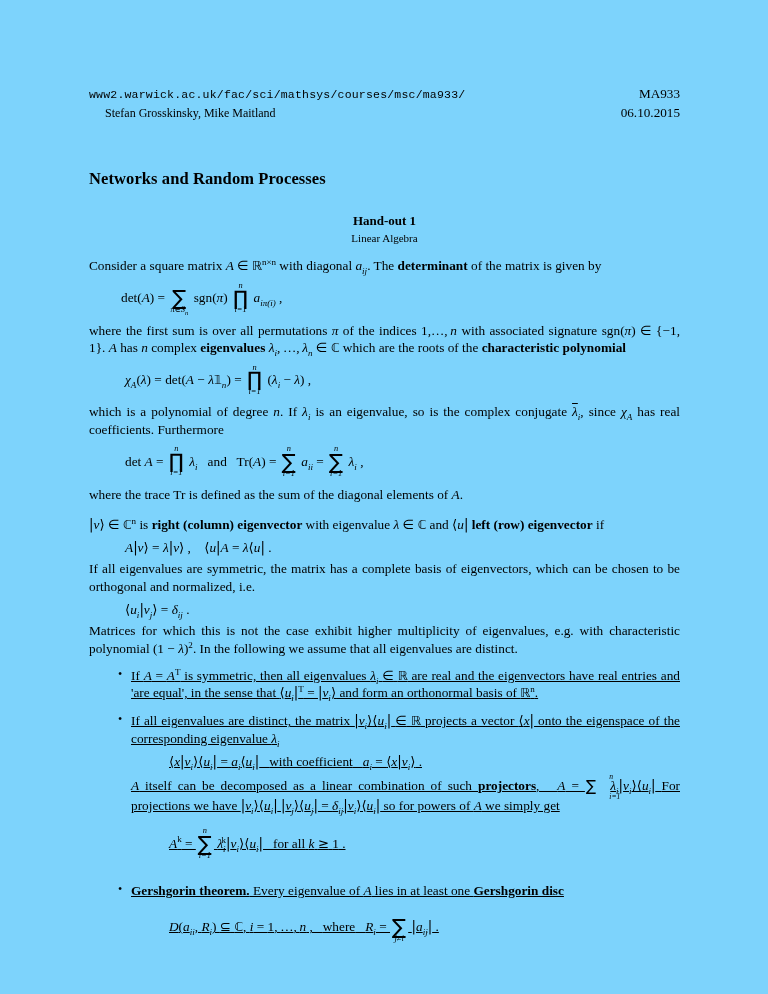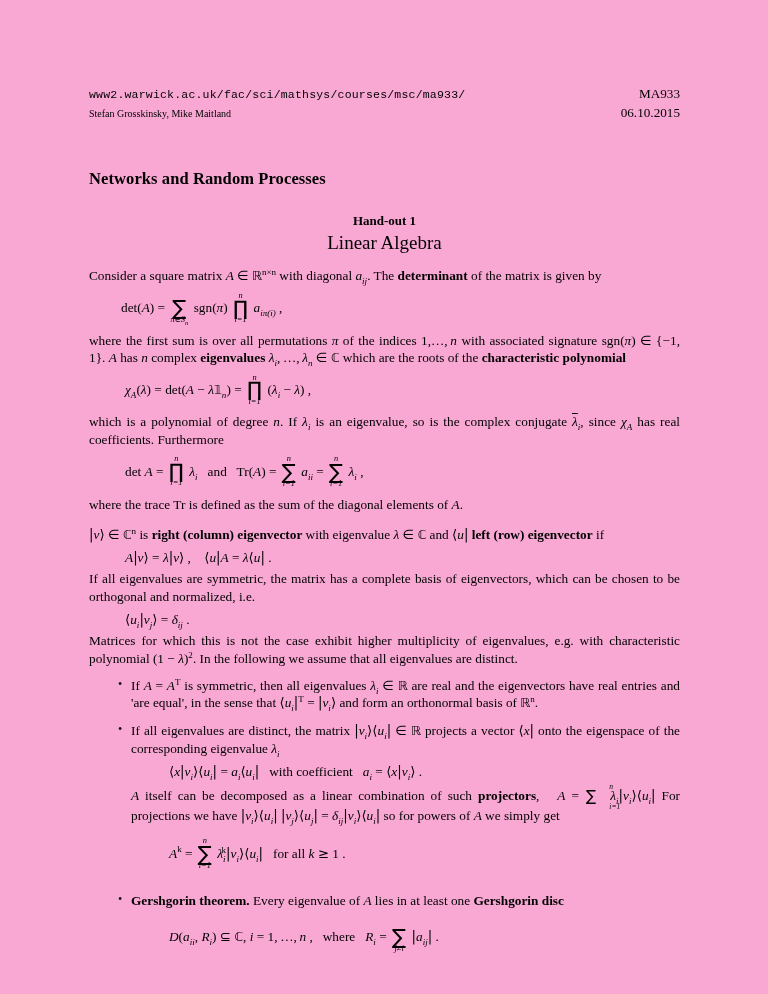--- a/index.html
+++ b/index.html
@@ -13,21 +13,21 @@
     position: relative;
     font-family: "Liberation Serif", "DejaVu Serif", serif;
     color: #000000;
     overflow: hidden;
   }
   .page {
     position: absolute;
     left: 0; top: 0;
     width: 768px;
     height: 994px;
-    background: #f9a8d4;
+    background: #7dd3fc;
   }
   .content {
     position: absolute;
     left: 89px;
     top: 86px;
     width: 591px;
   }
 
   
   .hdr-row {
@@ -39,41 +39,42 @@
   .hdr-url {
     font-family: "Liberation Mono", "DejaVu Sans Mono", monospace;
     font-size: 11.5px;
     letter-spacing: 0.2px;
     color: #000;
   }
   .hdr-right {
     font-size: 13.2px;
   }
   .hdr-authors {
-    font-size: 10px;
+    font-size: 12px;
+    margin-left: 16px;
   }
   .hdr-row2 { margin-top: 3px; }
 
   
   .title-main {
     text-align: left;
     font-weight: bold;
     font-size: 16.5px;
     margin-top: 48px;
     letter-spacing: 0.1px;
   }
   .title-sub1 {
     text-align: center;
     font-weight: bold;
     font-size: 13px;
     margin-top: 24px;
   }
   .title-sub2 {
     text-align: center;
-    font-size: 19px;
+    font-size: 11px;
     margin-top: 3px;
   }
 
   
   .para {
     font-size: 13.3px;
     line-height: 1.30;
     text-align: justify;
     margin-top: 13px;
   }
@@ -161,20 +162,21 @@
   }
   .sumsm .pad { visibility: hidden; font-size: 7.6px; }
 
   .brk { font-family: "DejaVu Sans", serif; font-style: normal; }
 
   
   ul.bl {
     list-style: none;
     margin: 10px 0 0 0;
     padding: 0;
+    text-decoration: underline;
   }
   ul.bl > li {
     position: relative;
     padding-left: 42px;
     font-size: 13.3px;
     line-height: 1.30;
     text-align: justify;
     margin-top: 11px;
   }
   ul.bl > li:first-child { margin-top: 0; }

